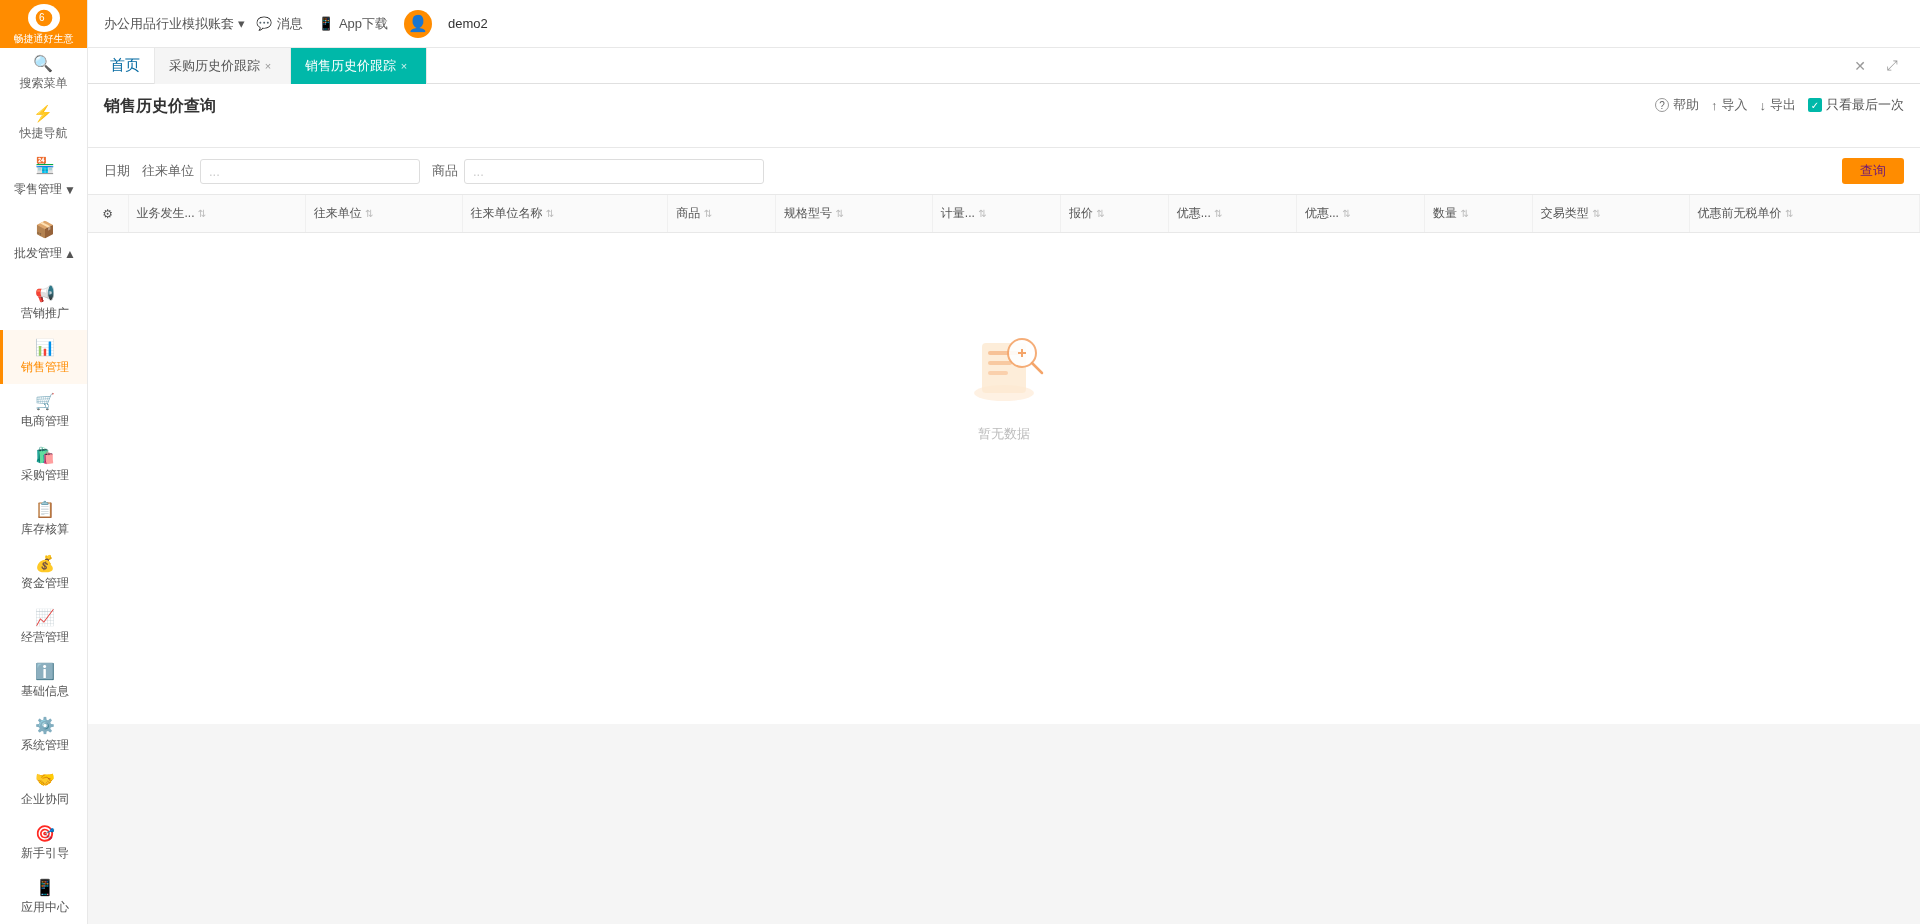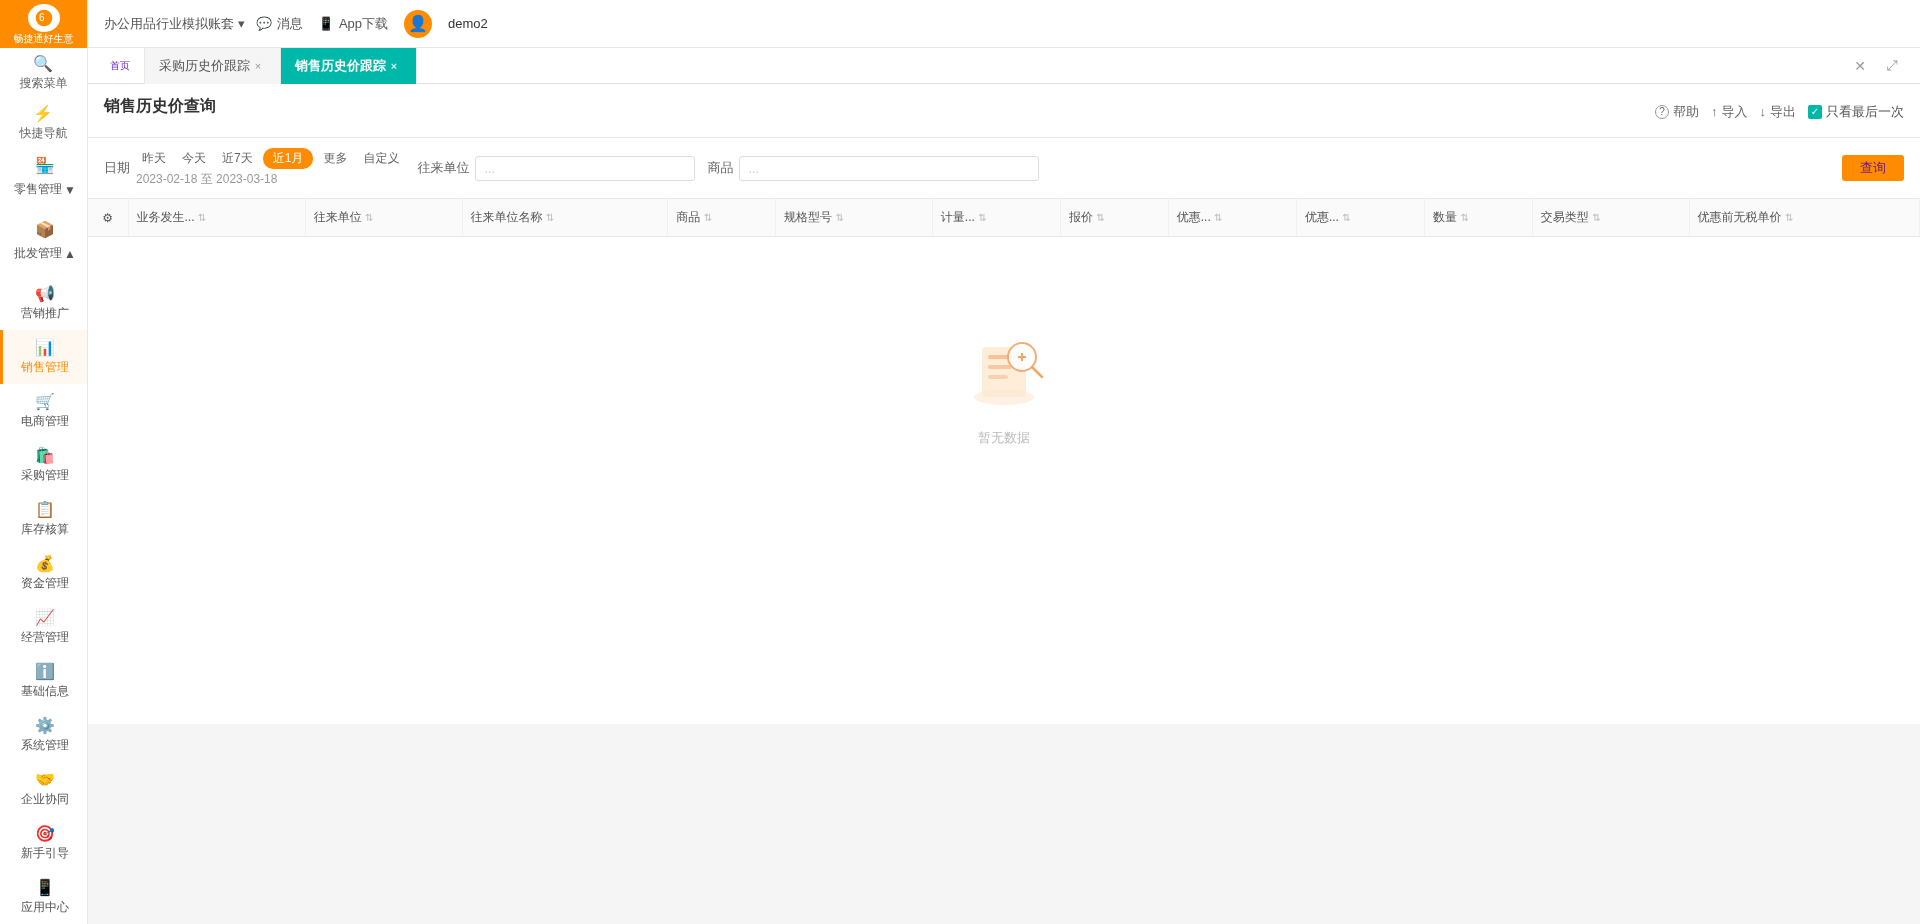--- a/index.html
+++ b/index.html
@@ -23,22 +23,22 @@
     
     .topbar { height: 48px; background: #fff; border-bottom: 1px solid #e8e8e8; display: flex; align-items: center; padding: 0 16px; gap: 12px; }
     .topbar-dropdown { display: flex; align-items: center; gap: 4px; cursor: pointer; color: #555; }
     .topbar-actions { display: flex; align-items: center; gap: 16px; color: #555; font-size: 13px; }
     .topbar-action { display: flex; align-items: center; gap: 4px; cursor: pointer; }
     .avatar { width: 28px; height: 28px; border-radius: 50%; background: #ff8c00; display: flex; align-items: center; justify-content: center; color: #fff; font-size: 12px; cursor: pointer; }
 
     
     .tabs { background: #fff; border-bottom: 1px solid #e0e0e0; display: flex; align-items: center; padding: 0 8px; height: 36px; }
     .tab { display: flex; align-items: center; padding: 0 14px; height: 36px; cursor: pointer; font-size: 13px; color: #666; border-right: 1px solid #e8e8e8; white-space: nowrap; }
-    .tab.active { color: #fff; background: #00b8a9; position: relative; font-weight: bold; }
-    .tab-home { color: #6d28d9; padding: 0 14px; height: 36px; display: flex; align-items: center; cursor: pointer; font-size: 10px; border-right: 1px solid #e8e8e8; }
+    .tab.active { color: #fff; background: #00b8a9; position: relative; }
+    .tab-home { color: #0369a1; padding: 0 14px; height: 36px; display: flex; align-items: center; cursor: pointer; font-size: 15px; border-right: 1px solid #e8e8e8; }
     .tab-close { width: 16px; height: 16px; border-radius: 50%; display: flex; align-items: center; justify-content: center; font-size: 11px; cursor: pointer; color: rgba(255,255,255,0.8); }
     .tab-close-gray { color: #999; }
     .tab-space { flex: 1; }
     .tab-win-btns { display: flex; align-items: center; gap: 8px; padding-right: 8px; }
     .tab-win-btn { width: 24px; height: 24px; display: flex; align-items: center; justify-content: center; cursor: pointer; color: #999; font-size: 14px; }
 
     
     .content { flex: 1; padding: 0; background: #f5f5f5; display: flex; flex-direction: column; overflow: hidden; }
     .page-header { background: #fff; padding: 12px 16px 0; border-bottom: 1px solid #e8e8e8; }
     .page-title { font-size: 16px; font-weight: bold; color: #333; margin-bottom: 10px; }
@@ -199,21 +199,21 @@
     <div class="tab-space"></div>
     <div class="tab-win-btns">
       <div class="tab-win-btn">✕</div>
       <div class="tab-win-btn">⤢</div>
     </div>
   </div>
 
   <div class="content">
 
     <div class="page-header">
-      <div style="display:flex; align-items:center; justify-content:space-between; margin-bottom:10px;">
+      <div style="display:flex; align-items:flex-start; justify-content:space-between; margin-bottom:20px;">
         <div class="page-title">销售历史价查询</div>
         <div class="header-right-actions">
           <div class="action-link">
             <span style="border:1px solid #999; border-radius:50%; width:14px; height:14px; display:inline-flex; align-items:center; justify-content:center; font-size:10px;">?</span>
             <span>帮助</span>
           </div>
           <div class="action-link">
             <span>↑</span>
             <span>导入</span>
           </div>
@@ -225,31 +225,20 @@
             <div class="checkbox-checked"></div>
             <span>只看最后一次</span>
           </label>
         </div>
       </div>
     </div>
 
     <div class="filter-bar">
       <div class="filter-item">
         <span class="filter-label">日期</span>
-        <div class="filter-date-group">
-          <div class="date-shortcuts">
-            <span class="date-btn">昨天</span>
-            <span class="date-btn">今天</span>
-            <span class="date-btn">近7天</span>
-            <span class="date-btn active">近1月</span>
-            <span class="date-btn">更多</span>
-            <span class="date-btn">自定义</span>
-          </div>
-          <div class="date-range">2023-02-18 至 2023-03-18</div>
-        </div>
       </div>
 
       <div class="filter-item">
         <span class="filter-label">往来单位</span>
         <div class="filter-input" style="min-width:220px;">
           <span style="color:#ccc;">...</span>
         </div>
       </div>
 
       <div class="filter-item">

